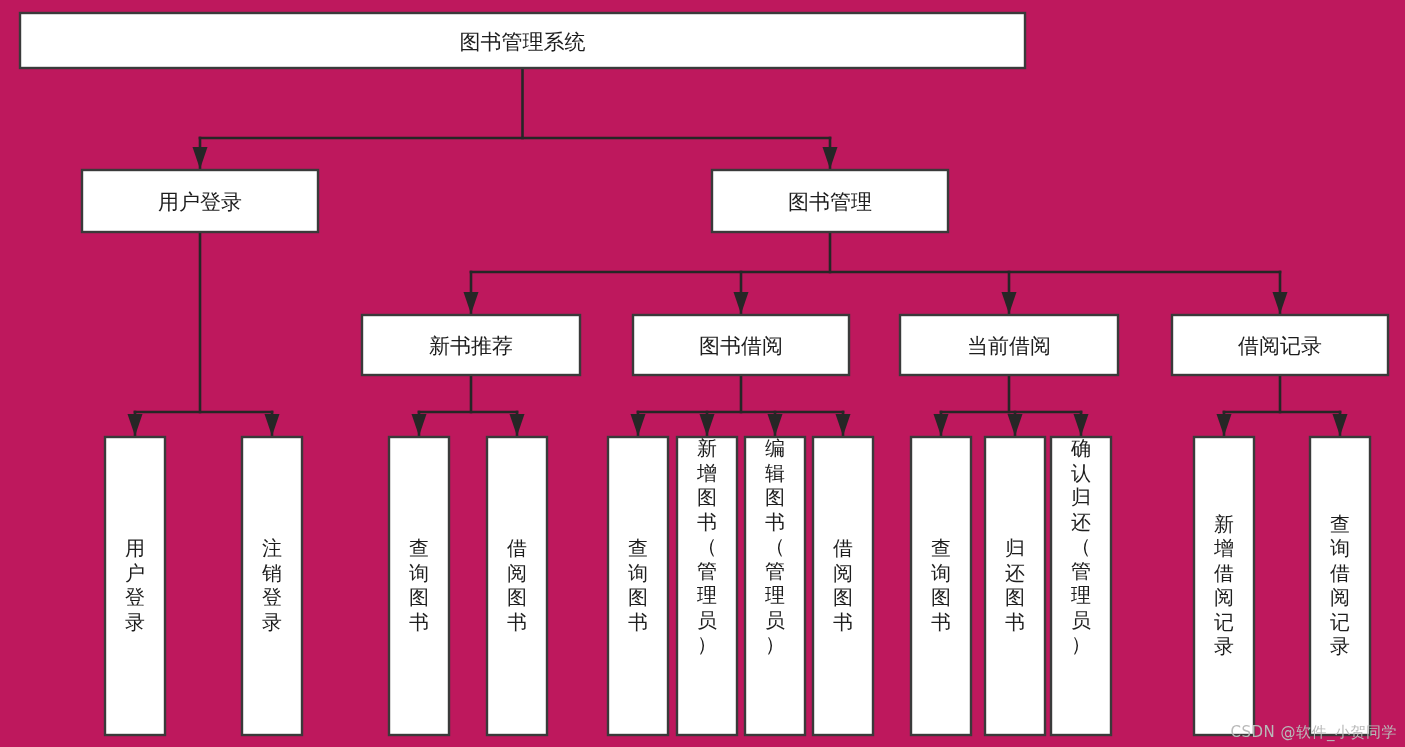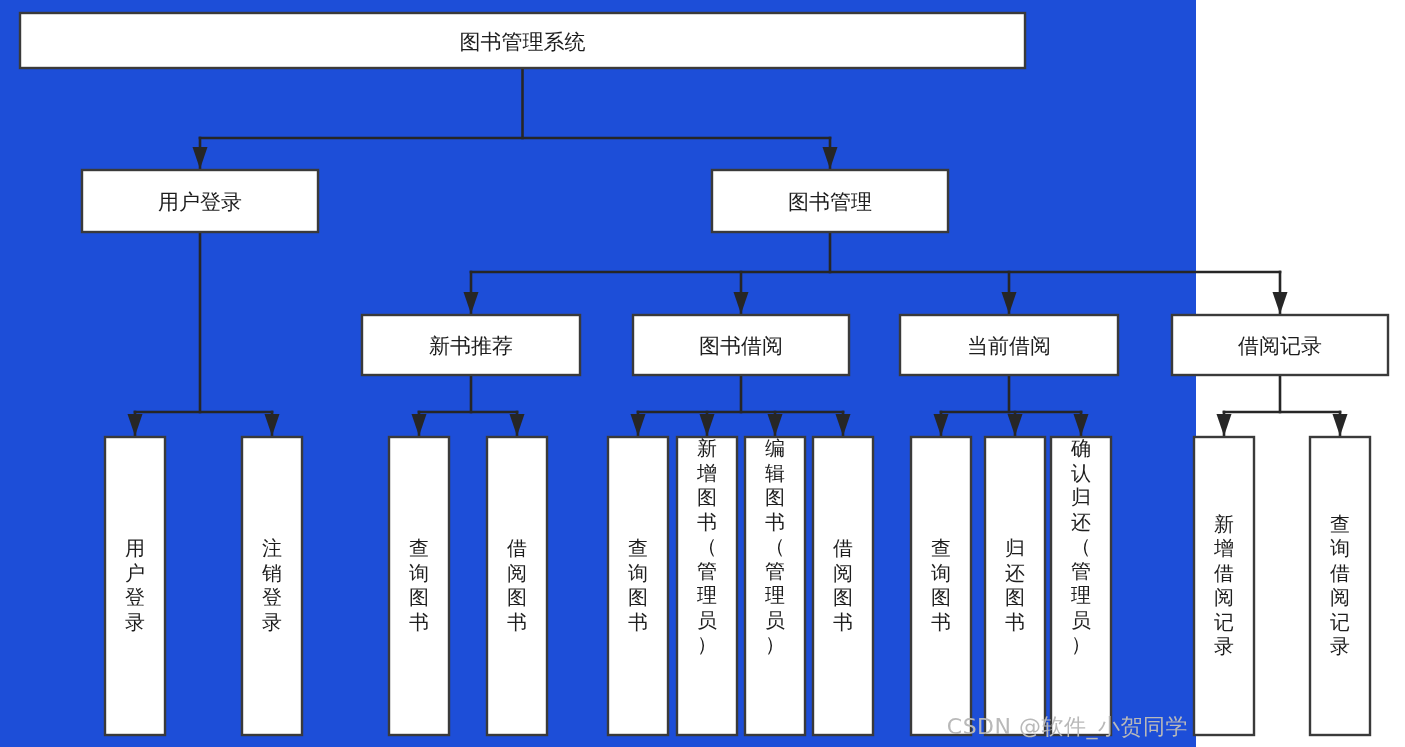--- a/index.html
+++ b/index.html
@@ -8,23 +8,23 @@
     background: #ffffff;
   }
   body {
     width: 1405px;
     height: 747px;
     font-family: "DejaVu Sans", "Liberation Sans", sans-serif;
     overflow: hidden;
   }
   #diagram-root {
     position: relative;
-    width: 1196px;
+    width: 1405px;
     height: 747px;
-    background: #1d4ed8;
+    background: #be185d;
     text-decoration: underline;
   }
   svg#flowchart {
     position: absolute;
     top: 0;
     left: 0;
     width: 1405px;
     height: 747px;
     display: block;
   }
@@ -54,21 +54,21 @@
     font-family: "DejaVu Sans", "Liberation Sans", sans-serif;
     font-size: 20px;
     fill: #1d1d1d;
     text-anchor: middle;
   }
   .watermark-text {
     position: absolute;
     right: 8px;
     bottom: 5px;
     font-family: "DejaVu Sans", "Liberation Sans", sans-serif;
-    font-size: 22px;
+    font-size: 15px;
     color: #b9b9b9;
     white-space: nowrap;
     letter-spacing: 0.5px;
   }
 </style>
 </head>
 <body>
 
 <div id="diagram-root">
 

